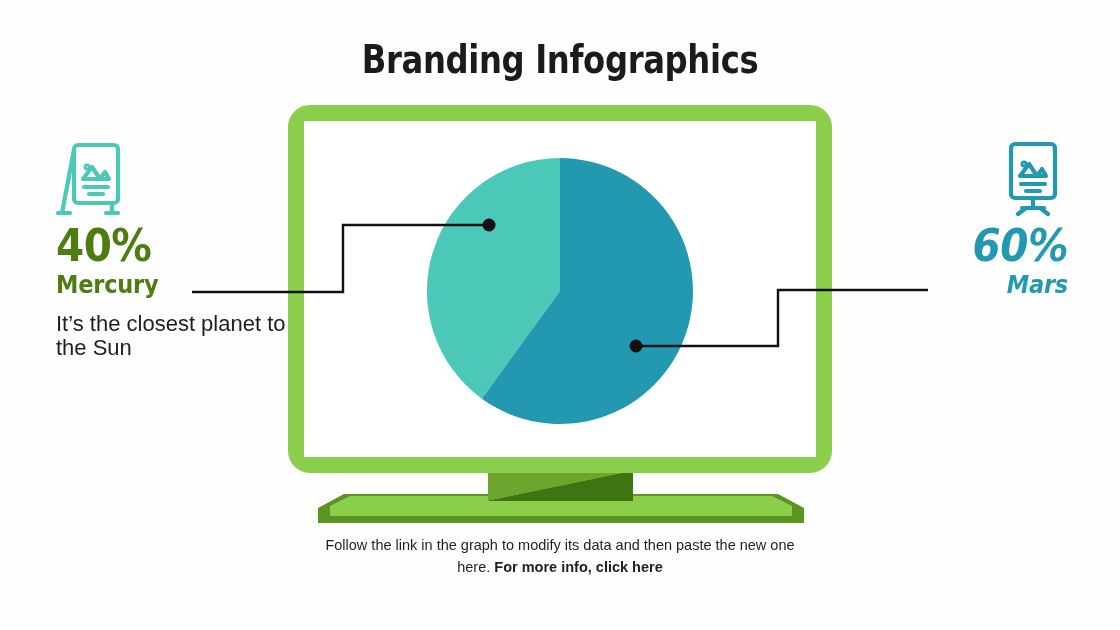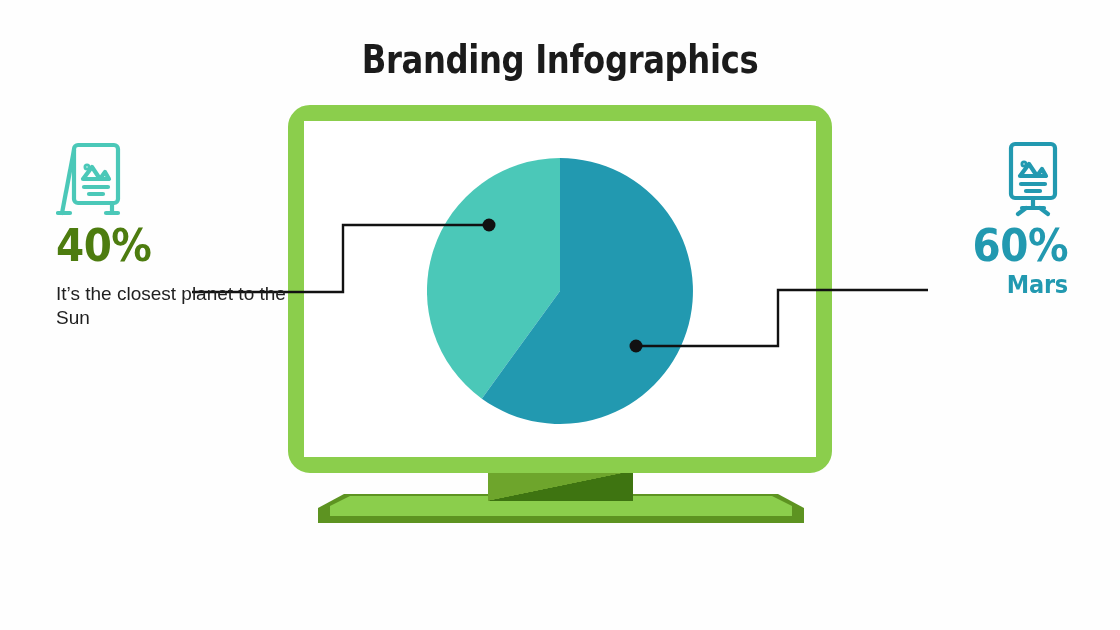--- a/index.html
+++ b/index.html
@@ -100,42 +100,42 @@
     pointer-events: none;
   }
 
   
   .side {
     position: absolute;
     top: 140px;
     width: 230px;
   }
   .side-left  { left: 56px;  text-align: left; }
-  .side-right { left: 838px; width: 230px; text-align: right; }
+  .side-right { left: 838px; width: 230px; text-align: right; font-style: italic; }
 
   .icon-row { height: 82px; }
   .side-right .icon-row { display: flex; justify-content: flex-end; }
 
   .pct {
     font-family: "DejaVu Sans Condensed", "Liberation Sans Narrow", "Liberation Sans", sans-serif;
     font-weight: bold;
     font-size: 45px;
     line-height: 48px;
     letter-spacing: -0.5px;
   }
   .planet {
     font-family: "DejaVu Sans Condensed", "Liberation Sans Narrow", "Liberation Sans", sans-serif;
     font-weight: bold;
     font-size: 25px;
     line-height: 30px;
     letter-spacing: -0.2px;
   }
   .desc {
     margin-top: 12px;
-    font-size: 19px;
+    font-size: 22px;
     line-height: 24px;
     color: #1f1f1f;
   }
   .teal-light { color: #4d7c0f; }
   .teal-dark  { color: #2299b0; }
 
   
   .caption {
     position: absolute;
     left: 310px;
@@ -194,20 +194,21 @@
           <path d="M50,73 L62,73"></path>
           <path d="M27,39 L36,27 L44,39 Z"></path>
           <path d="M44,39 L49,32 L53,39 Z"></path>
           <circle cx="31" cy="27" r="1.4"></circle>
           <path d="M28,47 L52,47"></path>
           <path d="M33,54 L47,54"></path>
         </g>
       </svg>
     </div>
     <div class="pct teal-light">40%</div>
+    <div class="planet teal-light">Mercury</div>
     <div class="desc">It’s the closest planet to the Sun</div>
   </div>
 
   <div class="side side-right">
     <div class="icon-row">
       <svg width="70" height="78" viewBox="0 0 70 78">
         <g fill="none" stroke="#2299b0" stroke-width="4.2" stroke-linecap="round" stroke-linejoin="round">
           <rect x="13" y="4" width="44" height="54" rx="4"></rect>
           <path d="M35,58 L35,68"></path>
           <path d="M24,68 L46,68"></path>
@@ -218,14 +219,17 @@
           <circle cx="26" cy="24" r="1.4"></circle>
           <path d="M23,44 L47,44"></path>
           <path d="M28,51 L42,51"></path>
         </g>
       </svg>
     </div>
     <div class="pct teal-dark">60%</div>
     <div class="planet teal-dark">Mars</div>
   </div>
 
+  <div class="caption">
+    <span>Follow the link in the graph to modify its data and then paste the new one here. </span><b>For more info, click here</b>
+  </div>
 
 </div>
 
 </body></html>

